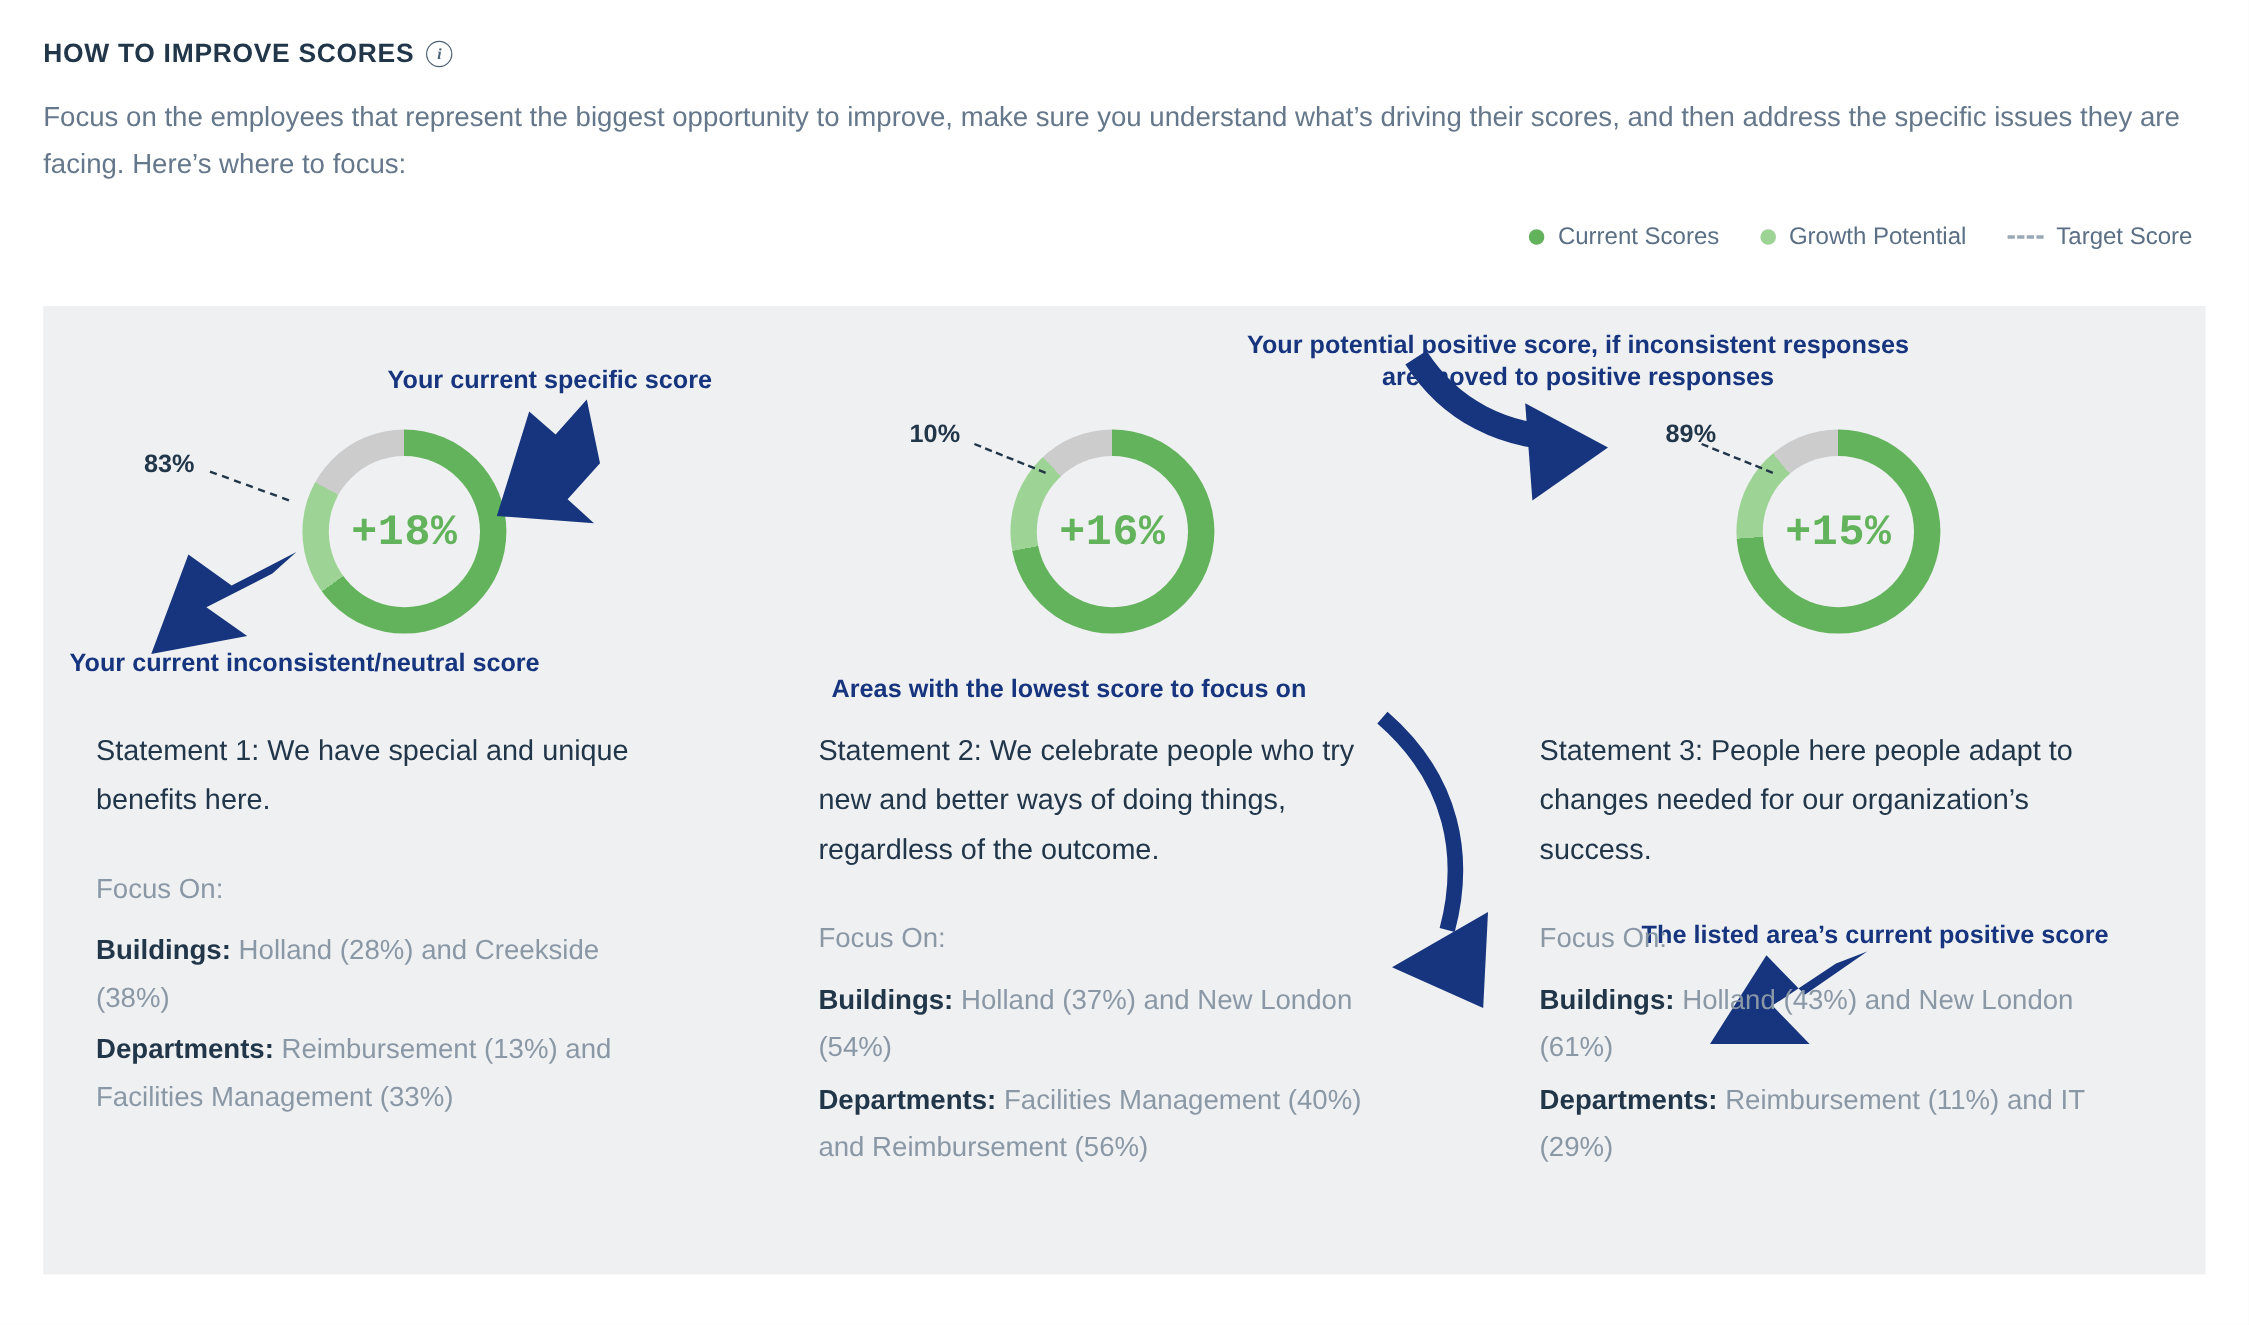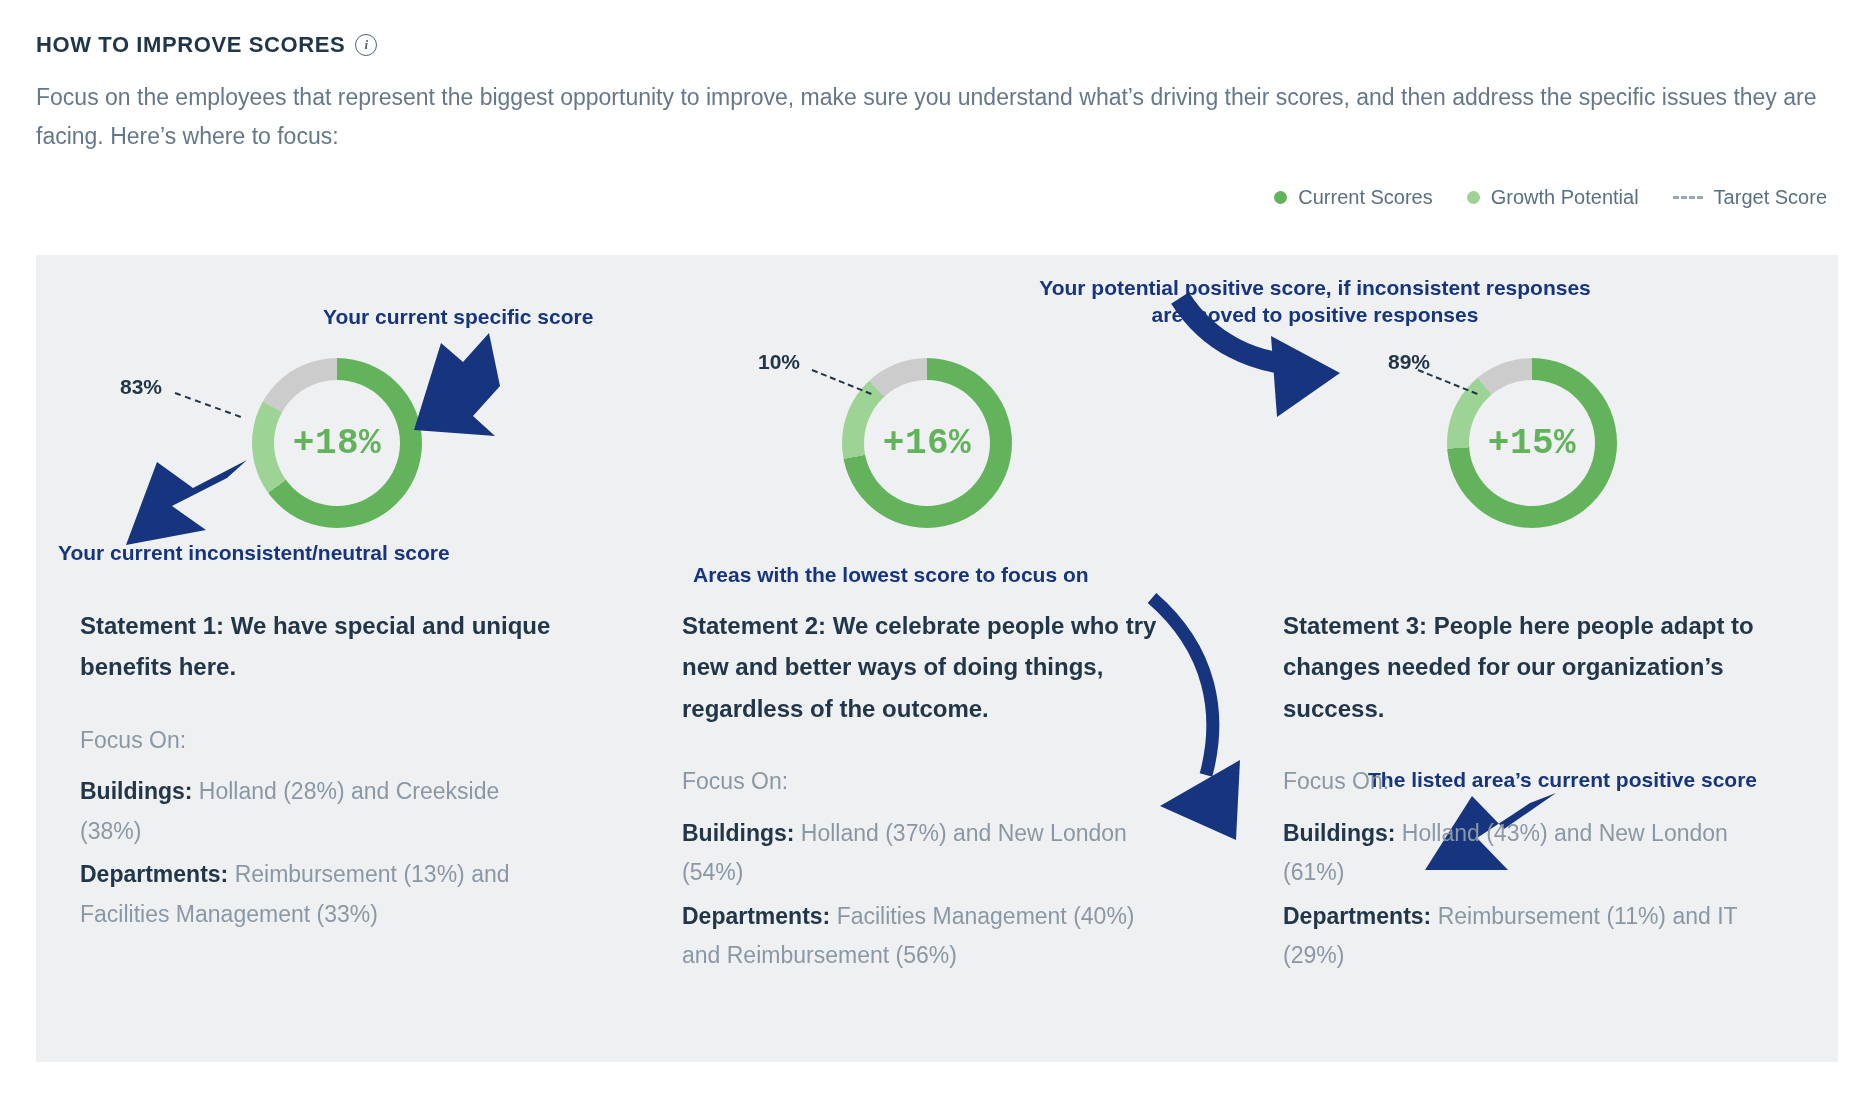--- a/index.html
+++ b/index.html
@@ -71,21 +71,21 @@
 
   
   .anno{
     position:absolute;color:#16357e;font-weight:700;font-size:21px;
     line-height:1.28;white-space:pre-line;
   }
 
   
   .col{position:absolute;top:605px;width:480px;}
   .stmt{
-    font-size:24px;line-height:1.72;color:#22364a;font-weight:700;
+    font-size:24px;line-height:1.72;color:#22364a;font-weight:400;
     margin:0 0 34px 0;
   }
   .focus-on{
     font-size:23px;line-height:1.6;color:#8a98a6;font-weight:400;margin:0 0 14px 0;
   }
   .fline{
     font-size:23px;line-height:1.72;color:#8a98a6;font-weight:400;margin:0 0 4px 0;
   }
   .fline b{color:#22364a;font-weight:700;}
 

